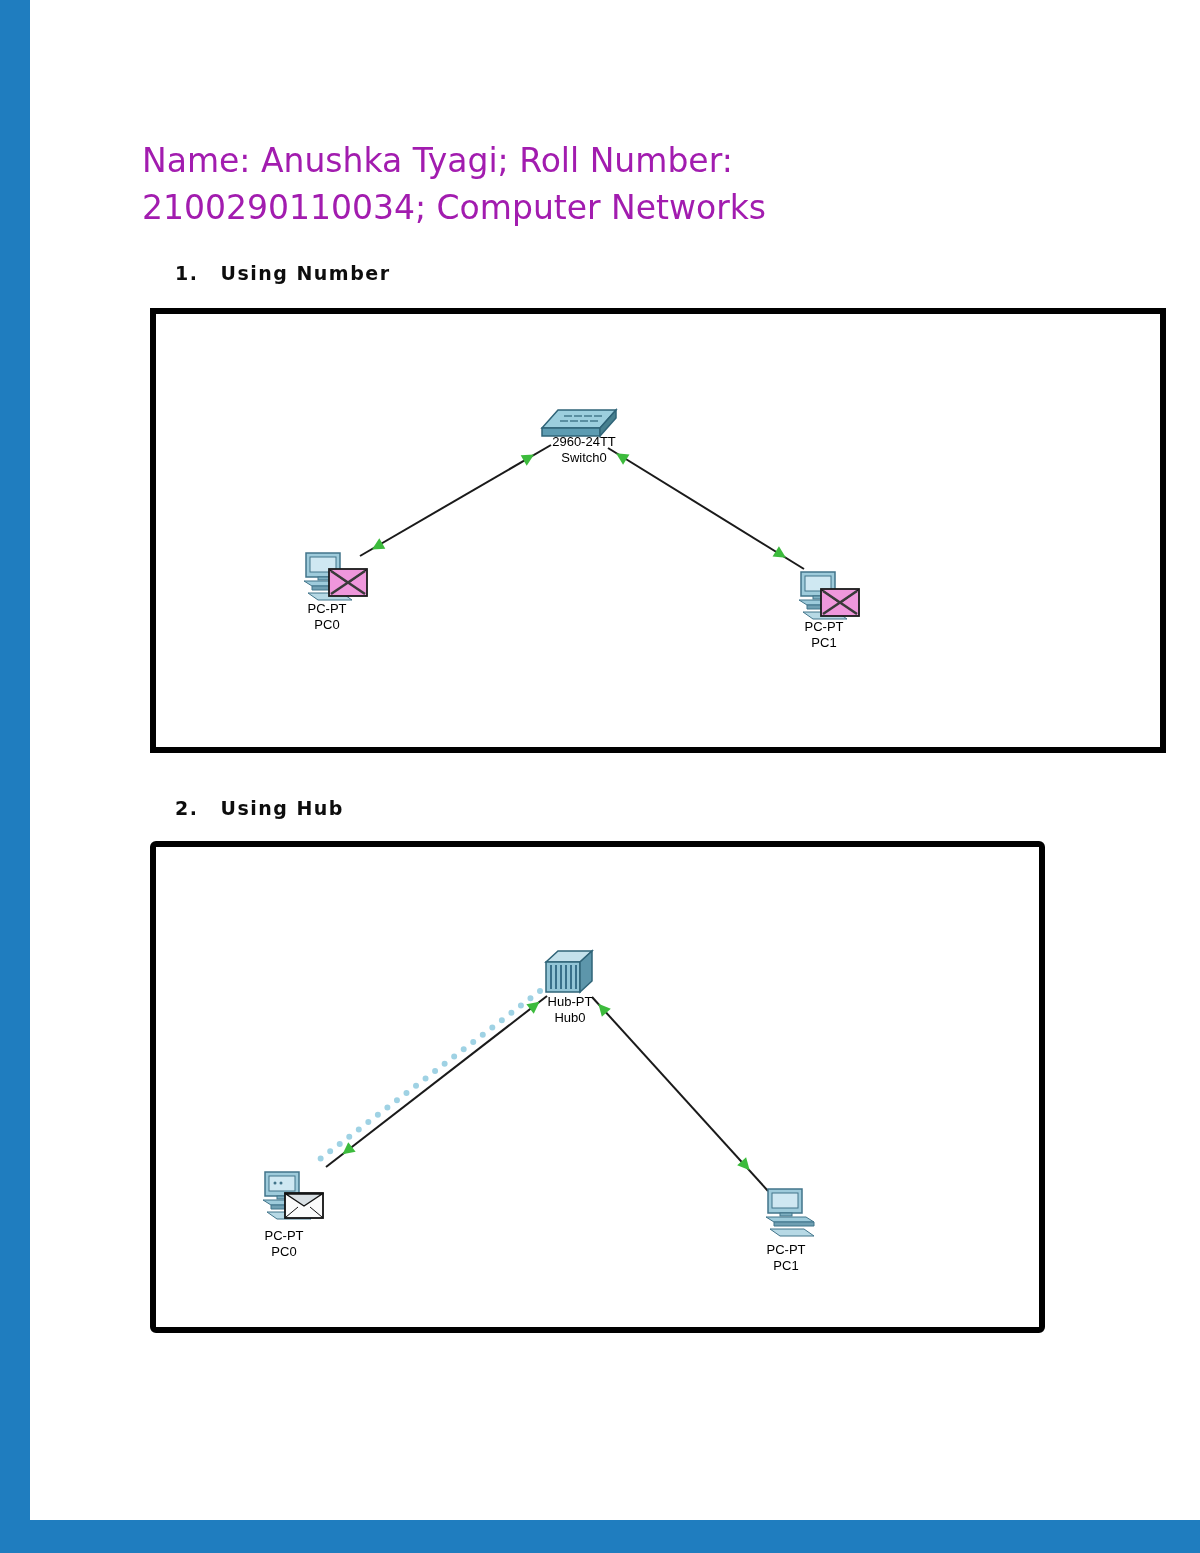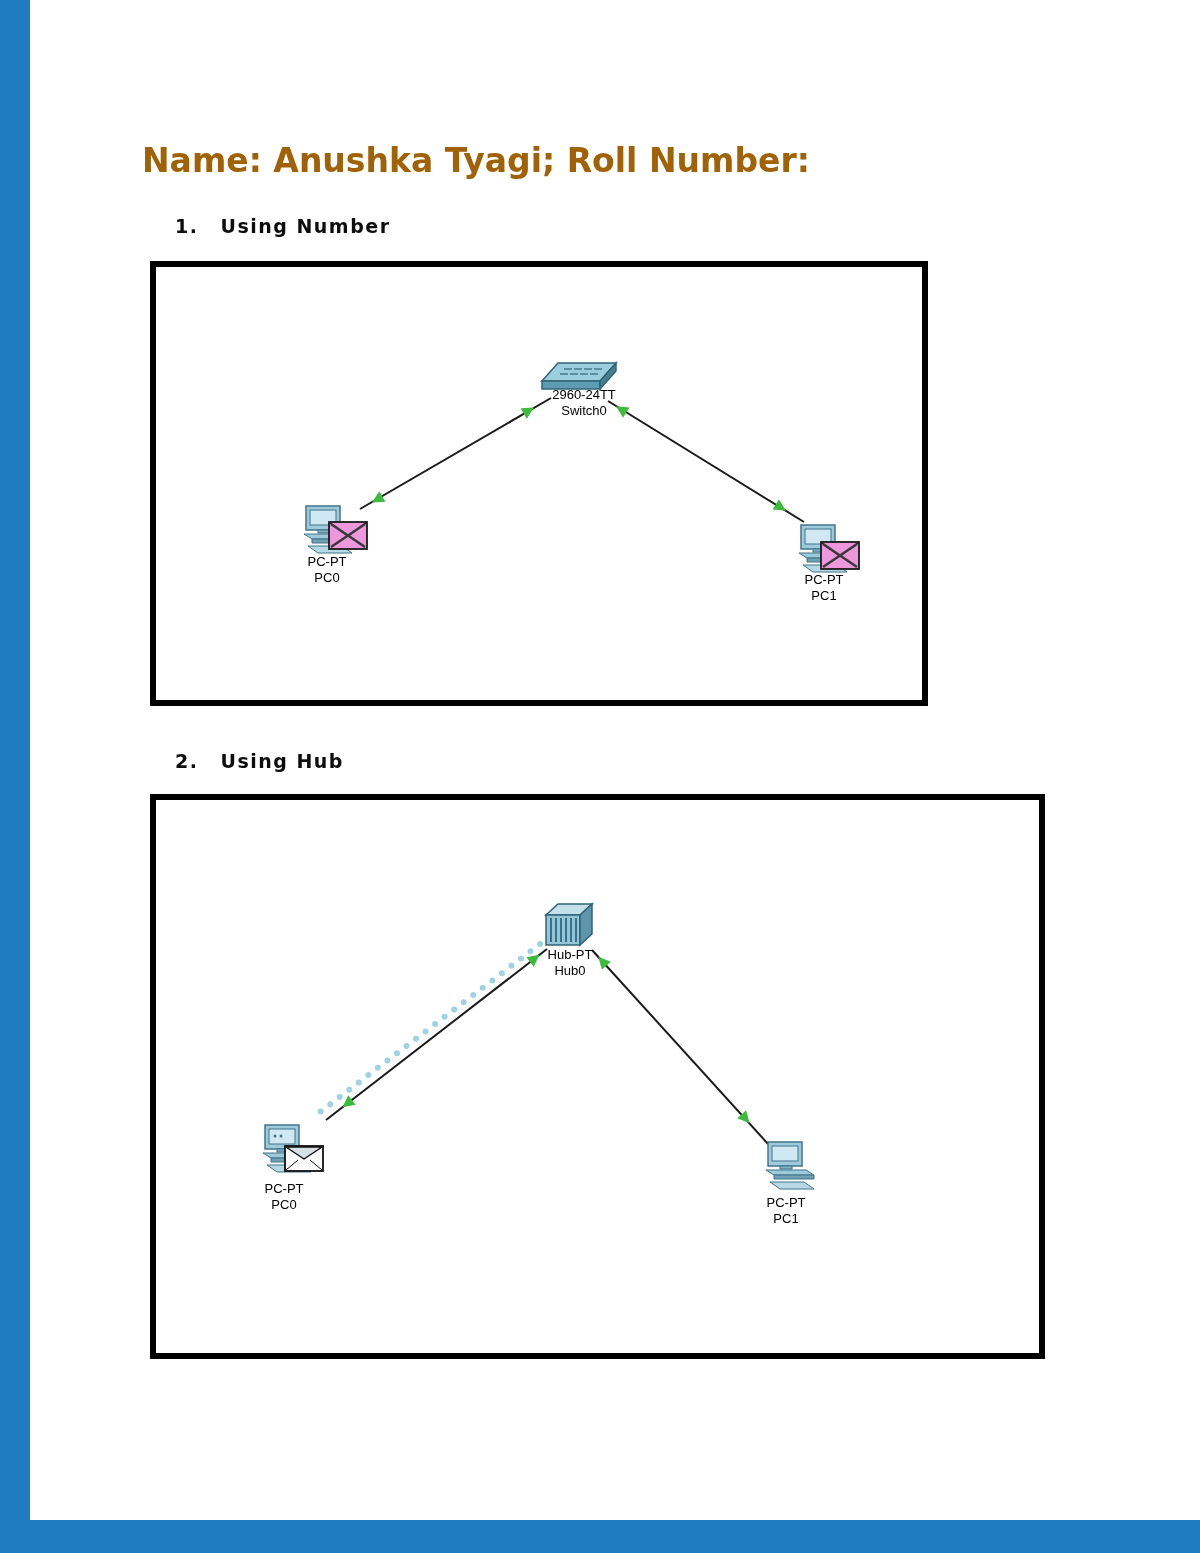--- a/index.html
+++ b/index.html
@@ -10,33 +10,33 @@
   }
   .stripe-left {
     position:absolute; left:0; top:0; width:30px; height:1553px;
     background:var(--margin-blue,#1f7dbf);
   }
   .stripe-bottom {
     position:absolute; left:0; top:1520px; width:1200px; height:33px;
     background:var(--margin-blue,#1f7dbf);
   }
   .content { position:absolute; left:142px; top:138px; width:1010px; }
-  .title { font-size:33px; font-weight:bold; color:#a16207; line-height:1.42; }
+  .title { font-size:33px; font-weight:normal; color:#a21caf; line-height:1.42; }
   .heading {
     display:flex; gap:22px; align-items:baseline; margin-left:33px;
     font-size:19px; font-weight:bold; letter-spacing:1.5px; color:#0d0d0d;
   }
   .h1 { margin-top:30px; }
   .h2 { margin-top:44px; }
   .figure {
     position:relative; margin-left:8px; margin-top:22px;
     border:6px solid #000; background:#fff;
   }
-  .fig1 { width:778px; height:445px;margin-top:24px; }
-  .fig2 { width:895px; height:565px; }
+  .fig1 { width:1016px; height:445px;margin-top:24px; }
+  .fig2 { width:895px; height:492px;border-radius:6px; }
   .canvas { position:absolute; left:0; top:0; }
   .link { stroke:var(--line-black,#1a1a1a); stroke-width:2; }
   .arrow { fill:var(--link-green,#3cbb3c); }
   .trail {
     stroke:var(--packet-trail-blue,#9fd2e4); stroke-width:6;
     stroke-linecap:round; stroke-dasharray:0 12; fill:none;
   }
   .device { position:absolute; }
   .dev-label {
     position:absolute; transform:translateX(-50%); text-align:center;
@@ -47,20 +47,21 @@
 </head>
 <body>
 
 <div class="stripe-left"></div>
 <div class="stripe-bottom"></div>
 
 <div class="content">
 
   <div class="title">
     <div>Name: Anushka Tyagi; Roll Number:</div>
+    <div>2100290110034; Computer Networks</div>
   </div>
 
   <div class="heading h1">
     <span>1.</span>
     <span>Using Number</span>
   </div>
 
   <div class="figure fig1">
     <svg class="canvas" width="878" height="433" viewBox="0 0 878 433">
       <line class="link" x1="204" y1="242" x2="395" y2="131"></line>

